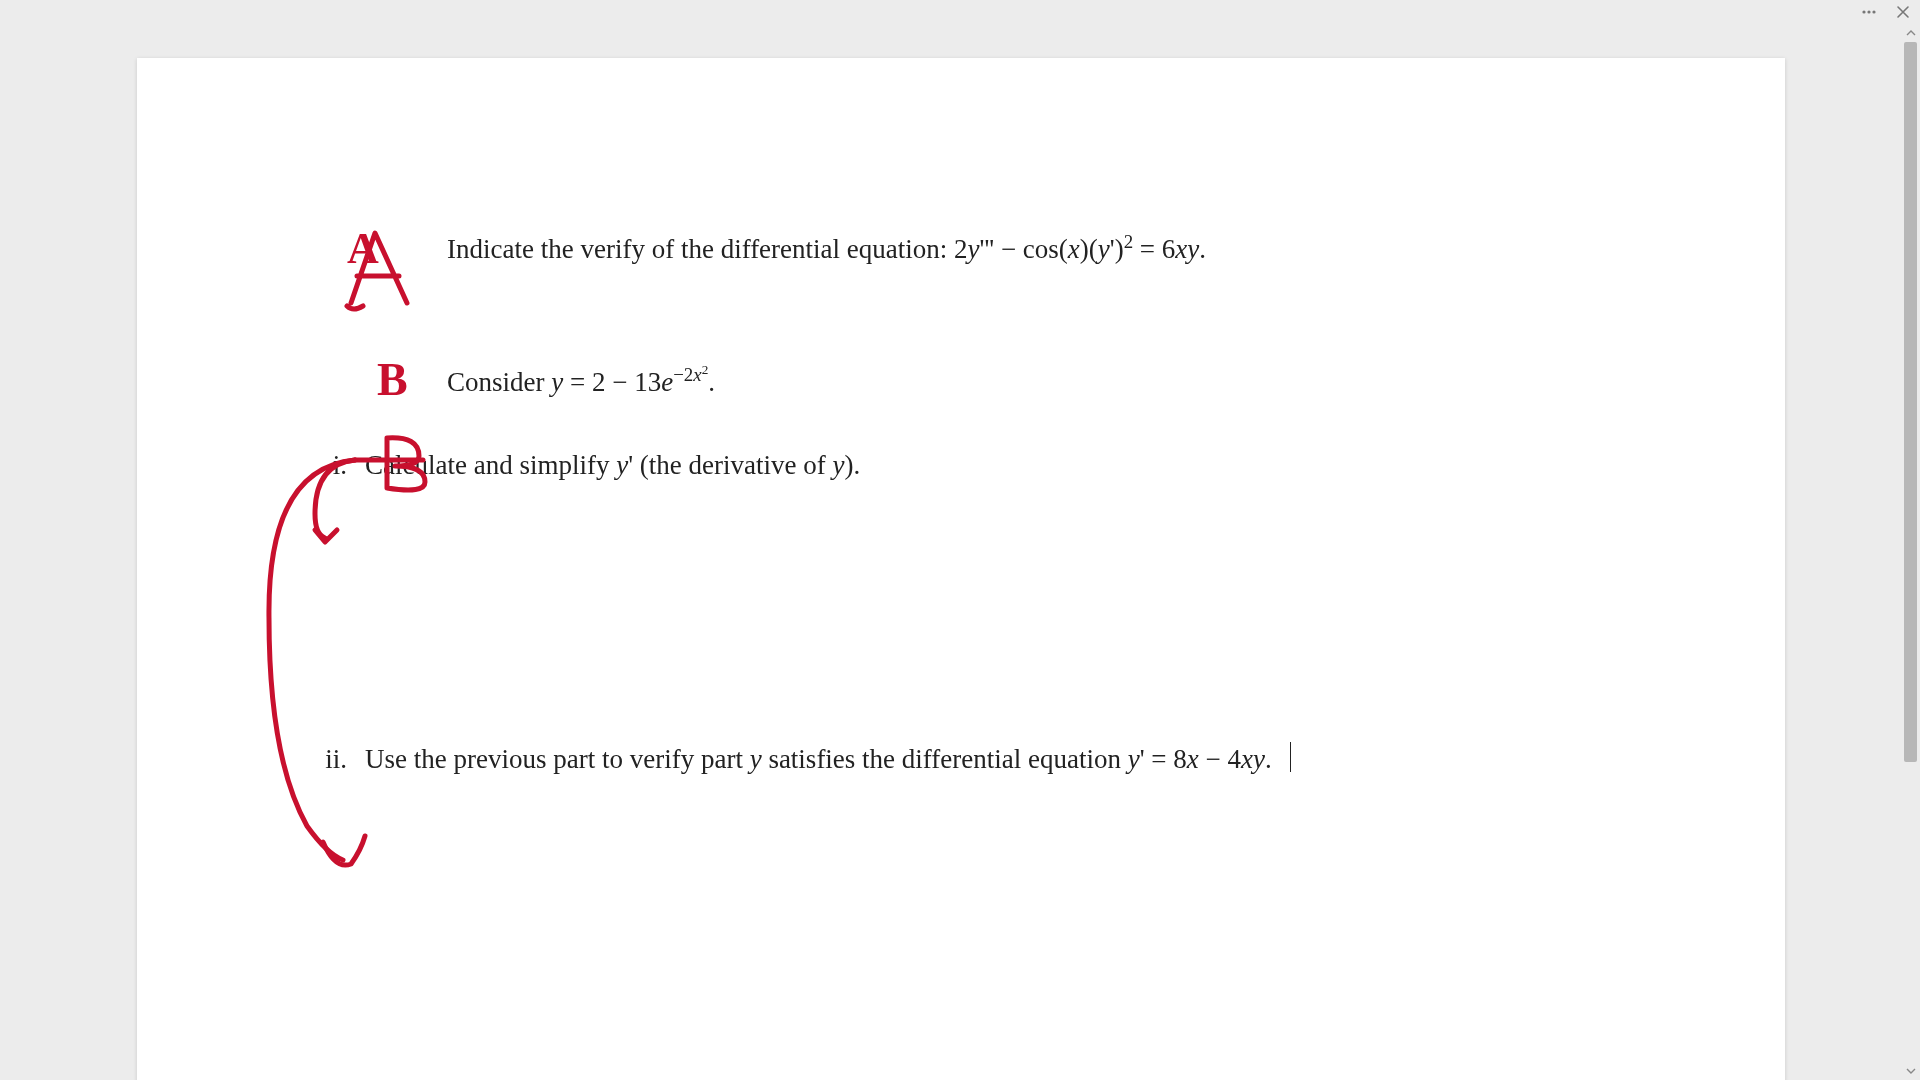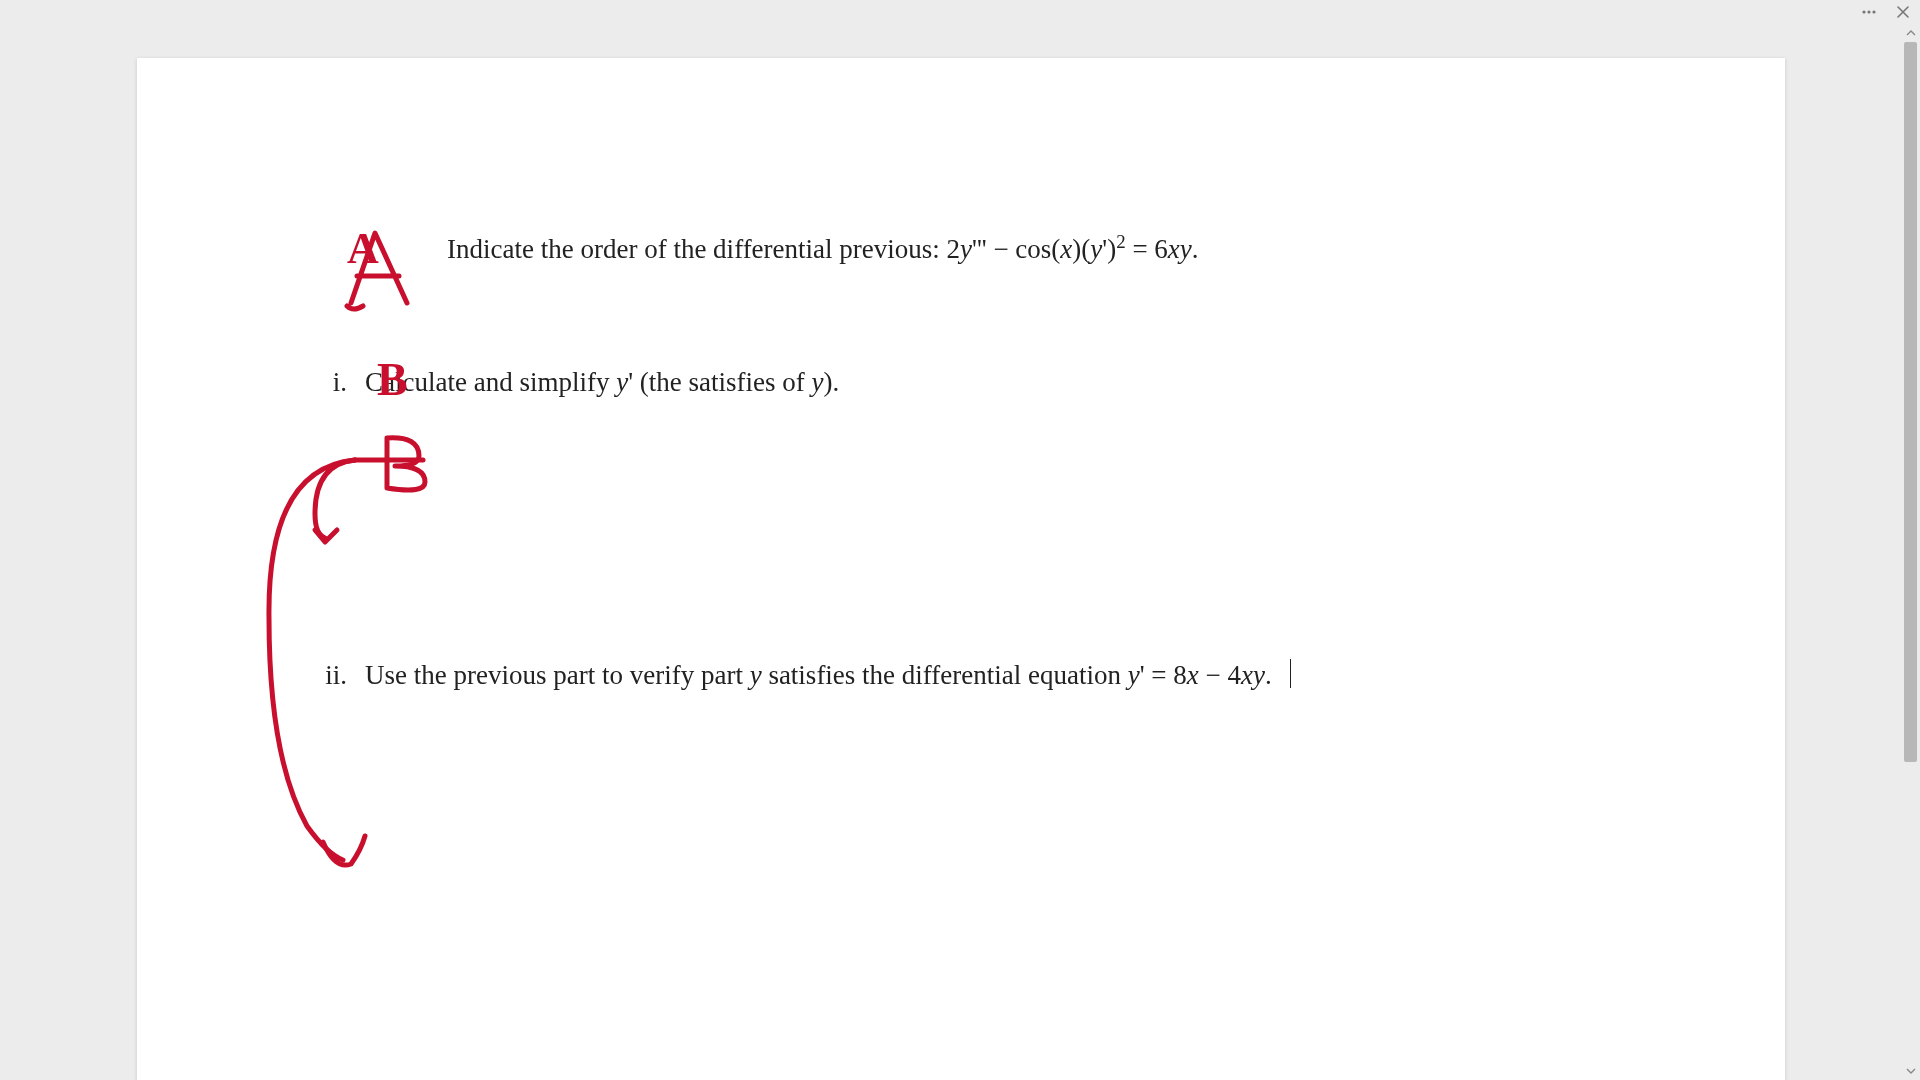--- a/index.html
+++ b/index.html
@@ -170,31 +170,34 @@
     </div>
   </div>
 
   <div class="scroll-area">
     <div class="page">
       <div class="content">
 
         <div class="q qA">
           <span class="q-label">A</span>
           <div class="body">
-            <span>Indicate the order of the differential previous:  </span><span>2<span class="math">y</span>''' − cos(<span class="math">x</span>)(<span class="math">y</span>')<sup>2</sup> = 6<span class="math">xy</span>.</span>
+            <span>Indicate the verify of the differential equation:  </span><span>2<span class="math">y</span>''' − cos(<span class="math">x</span>)(<span class="math">y</span>')<sup>2</sup> = 6<span class="math">xy</span>.</span>
           </div>
         </div>
 
         <div class="q qB">
           <span class="q-label">B</span>
+          <div class="body-top">
+            <span>Consider </span><span><span class="math">y</span> = 2 − 13<span class="math">e</span><sup>−2<span class="math">x</span><sup>2</sup></sup>.</span>
+          </div>
           <div class="sub">
             <div class="sub-item">
               <div class="sub-num">i.</div>
               <div class="sub-text">
-                <span>Calculate and simplify </span><span><span class="math">y</span>'</span><span> (the satisfies of </span><span><span class="math">y</span></span><span>).</span>
+                <span>Calculate and simplify </span><span><span class="math">y</span>'</span><span> (the derivative of </span><span><span class="math">y</span></span><span>).</span>
               </div>
             </div>
             <div class="sub-item">
               <div class="sub-num">ii.</div>
               <div class="sub-text">
                 <span>Use the previous part to verify part </span><span><span class="math">y</span></span><span> satisfies the differential equation </span><span><span class="math">y</span>' = 8<span class="math">x</span> − 4<span class="math">xy</span>.</span><span class="cursor-bar"></span>
               </div>
             </div>
           </div>
         </div>

